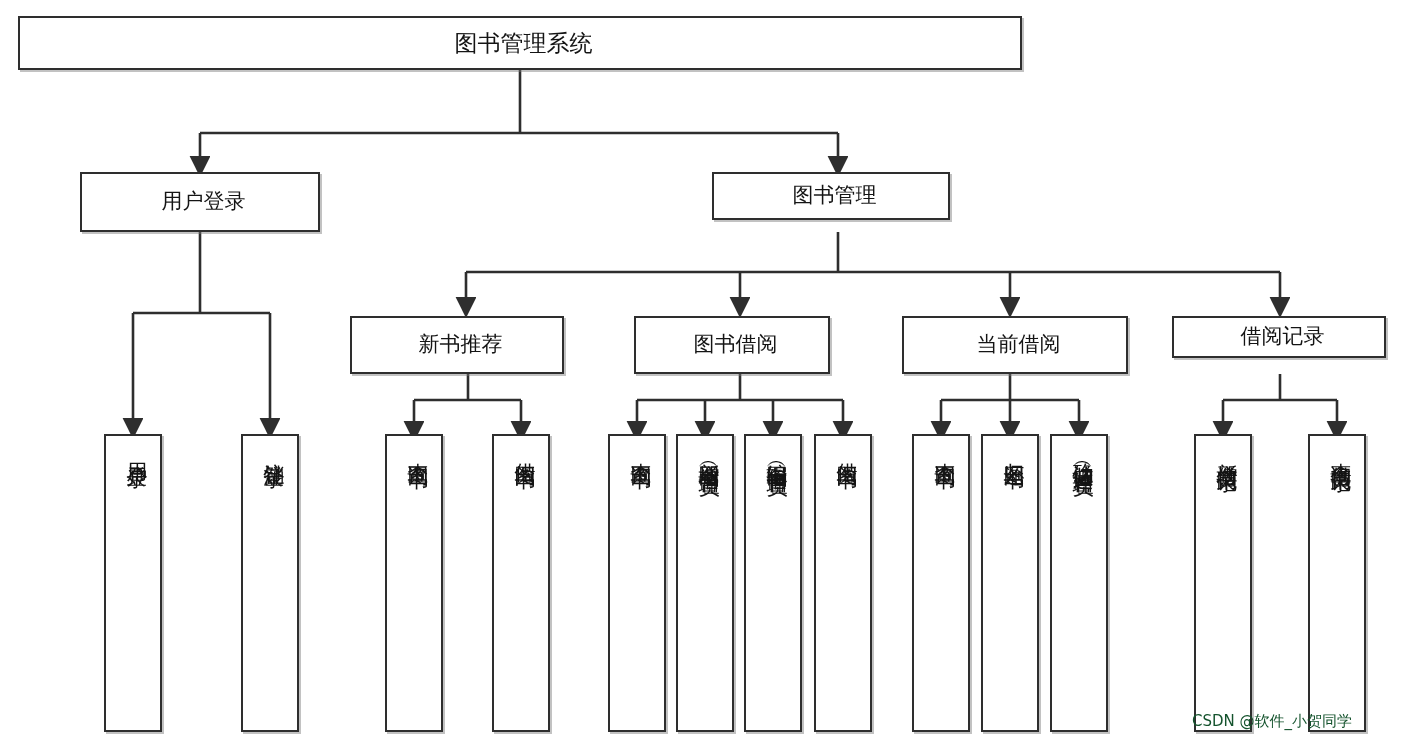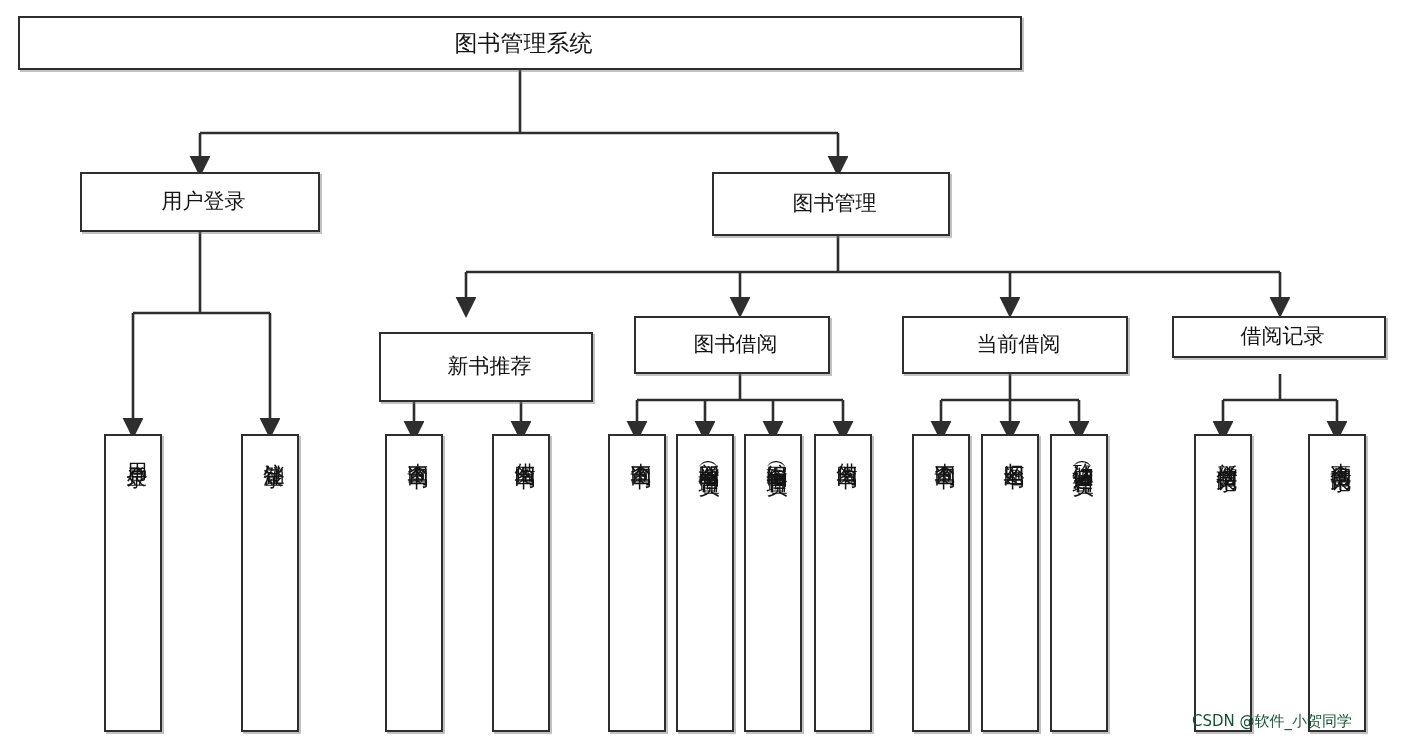--- a/index.html
+++ b/index.html
@@ -105,25 +105,25 @@
     </g>
   </svg>
 
   <div class="node h-node title-node" style="left:18px;top:16px;width:1004px;height:54px;">
     <span class="lbl">图书管理系统</span>
   </div>
 
   <div class="node h-node" style="left:80px;top:172px;width:240px;height:60px;">
     <span class="lbl">用户登录</span>
   </div>
-  <div class="node h-node" style="left:712px;top:172px;width:238px;height:64px;">
+  <div class="node h-node" style="left:712px;top:172px;width:238px;height:48px;">
     <span class="lbl">图书管理</span>
   </div>
 
-  <div class="node h-node" style="left:379px;top:316px;width:214px;height:70px;margin-top:16px;">
+  <div class="node h-node" style="left:350px;top:316px;width:214px;height:58px;">
     <span class="lbl">新书推荐</span>
   </div>
   <div class="node h-node" style="left:634px;top:316px;width:196px;height:58px;">
     <span class="lbl">图书借阅</span>
   </div>
   <div class="node h-node" style="left:902px;top:316px;width:226px;height:58px;">
     <span class="lbl">当前借阅</span>
   </div>
   <div class="node h-node" style="left:1172px;top:316px;width:214px;height:42px;">
     <span class="lbl">借阅记录</span>

